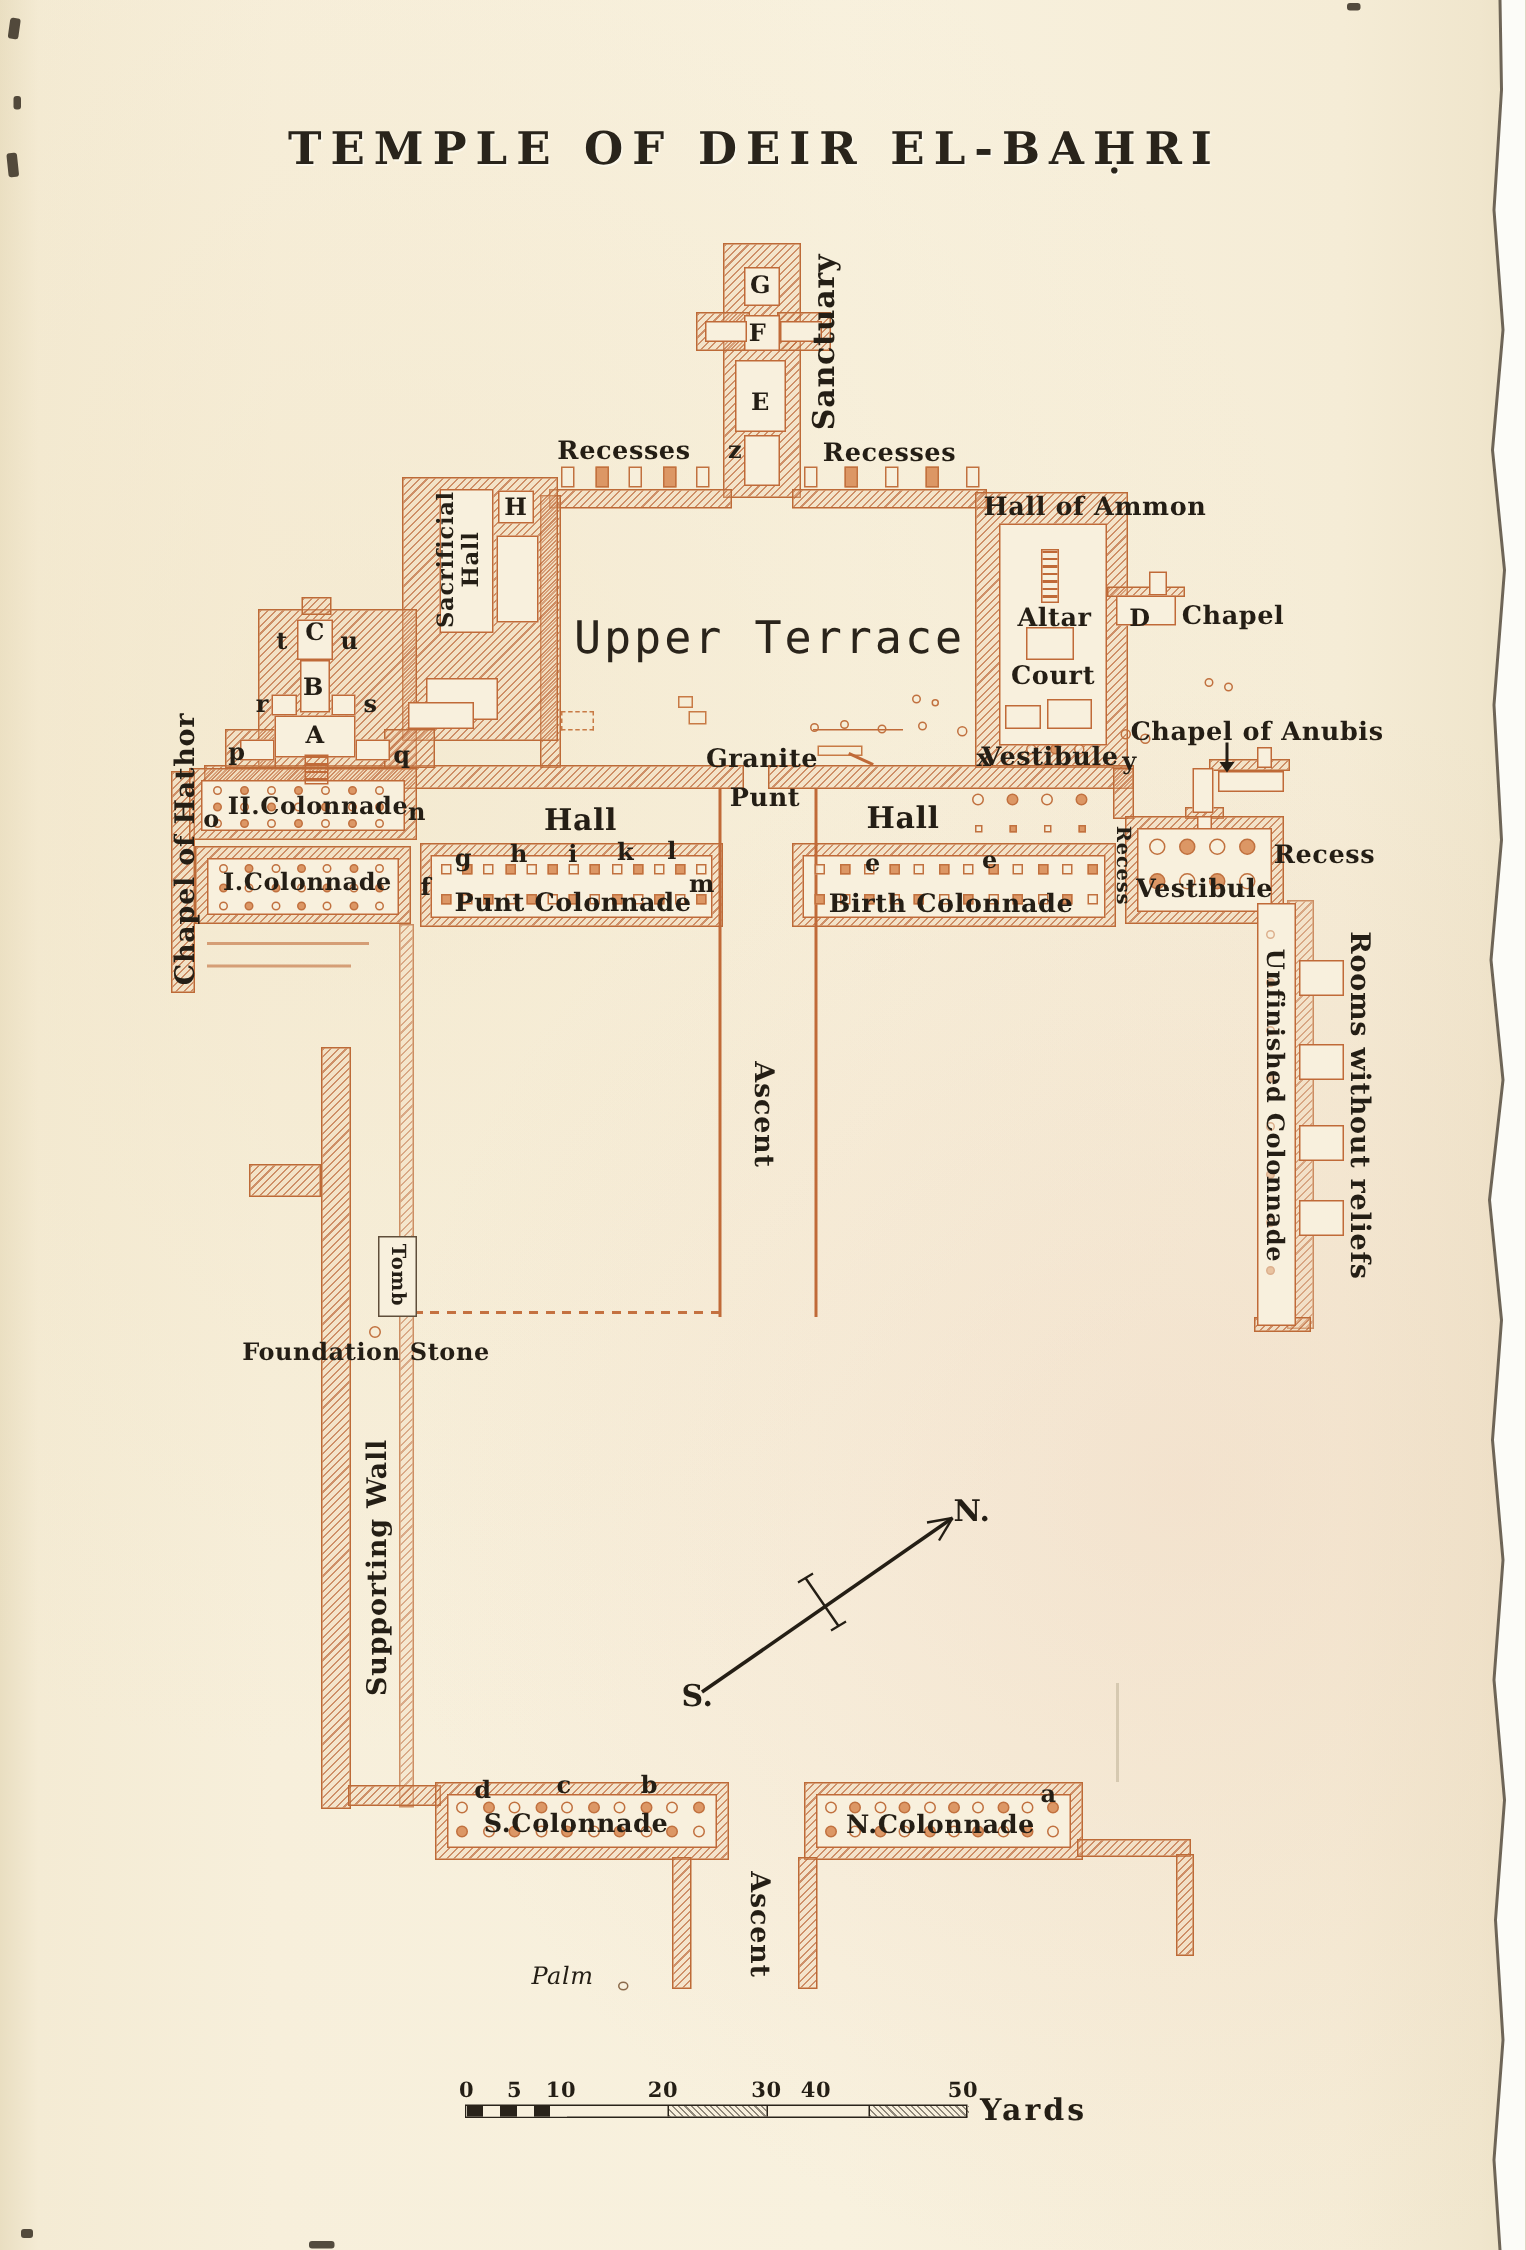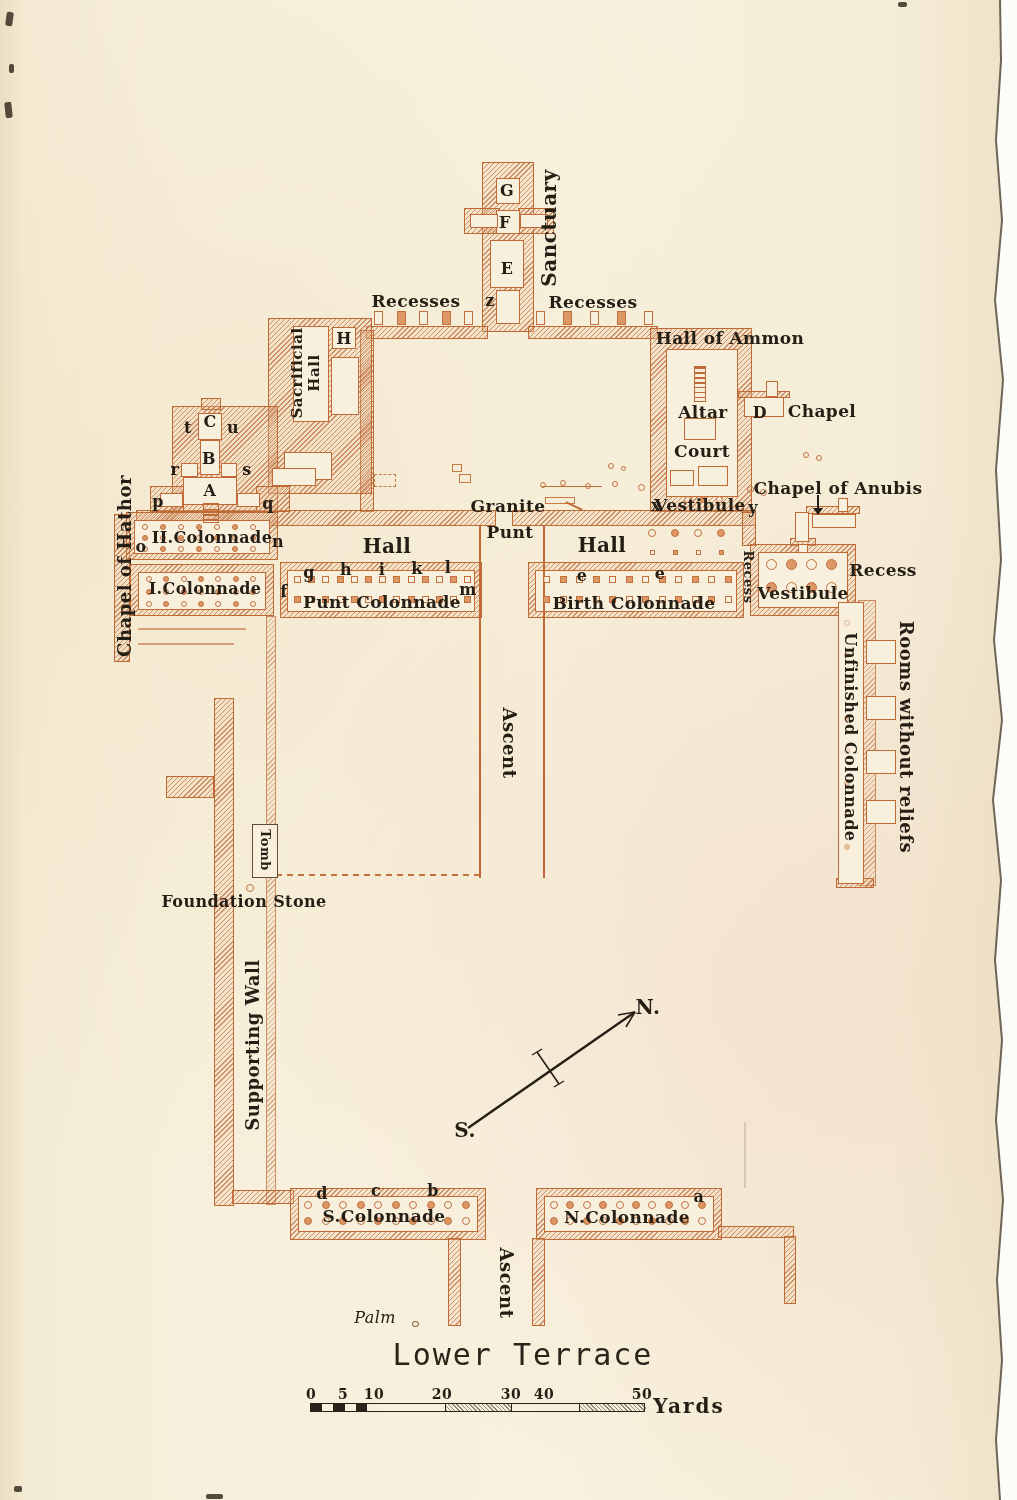--- a/index.html
+++ b/index.html
@@ -36,20 +36,21 @@
   .tombbox{position:absolute;box-sizing:border-box;z-index:3;border:1.4px solid #5f4e3a;background:#f8f0dd}
   .speck{position:absolute;background:#362e22;border-radius:2px;opacity:.85;z-index:7}
   .inkline{position:absolute;background:#241e15;z-index:5}
   svg{display:block}
 </style>
 </head>
 <body>
 
 <div class="page">
 
+  <div class="lbl title" style="left:503px;top:100px">TEMPLE OF DEIR EL-BAḤRI</div>
 
   <div class="wall" style="left:482px;top:162px;width:52px;height:170px"></div>
   <div class="wall" style="left:464px;top:208px;width:36px;height:26px"></div>
   <div class="wall" style="left:518px;top:208px;width:36px;height:26px"></div>
   <div class="room" style="left:496px;top:178px;width:24px;height:26px"></div>
   <div class="room" style="left:496px;top:210px;width:24px;height:24px"></div>
   <div class="room" style="left:470px;top:214px;width:28px;height:14px"></div>
   <div class="room" style="left:520px;top:214px;width:28px;height:14px"></div>
   <div class="room" style="left:490px;top:240px;width:34px;height:48px"></div>
   <div class="room" style="left:496px;top:290px;width:24px;height:34px"></div>
@@ -81,20 +82,21 @@
   <div class="wall" style="left:360px;top:330px;width:14px;height:182px"></div>
   <div class="wall" style="left:268px;top:318px;width:104px;height:176px"></div>
   <div class="room" style="left:293px;top:326px;width:36px;height:96px"></div>
   <div class="room" style="left:332px;top:327px;width:24px;height:22px"></div>
   <div class="room" style="left:331px;top:357px;width:28px;height:58px"></div>
   <div class="room" style="left:284px;top:452px;width:48px;height:28px"></div>
   <div class="room" style="left:272px;top:468px;width:44px;height:18px"></div>
   <div class="vlbl t15" style="left:306px;top:373px;width:120px;white-space:normal;text-align:center;line-height:1.15">Sacrificial Hall</div>
   <div class="lbl t16" style="left:344px;top:338px">H</div>
 
+  <div class="lbl mono" style="left:513px;top:426px">Upper Terrace</div>
 
   <div class="ring" style="left:608px;top:463px;width:6px;height:6px"></div>
   <div class="ring" style="left:621px;top:466px;width:5px;height:5px"></div>
   <div class="line" style="left:542px;top:486px;width:60px;height:1px"></div>
   <div class="ring" style="left:540px;top:482px;width:6px;height:6px"></div>
   <div class="ring" style="left:560px;top:480px;width:6px;height:6px"></div>
   <div class="ring" style="left:585px;top:483px;width:6px;height:6px"></div>
   <div class="ring" style="left:612px;top:481px;width:6px;height:6px"></div>
   <div class="ring" style="left:638px;top:484px;width:7px;height:7px"></div>
   <div class="outline" style="left:545px;top:497px;width:30px;height:7px"></div>
@@ -437,21 +439,20 @@
   <div class="lbl" style="left:627px;top:1217px">N.Colonnade</div>
   <div class="wall" style="left:718px;top:1226px;width:76px;height:12px"></div>
   <div class="wall" style="left:784px;top:1236px;width:12px;height:68px"></div>
 
   <div class="wall" style="left:448px;top:1238px;width:13px;height:88px"></div>
   <div class="wall" style="left:532px;top:1238px;width:13px;height:88px"></div>
   <div class="vlbl cw" style="left:506px;top:1283px">Ascent</div>
 
   <div class="lbl it t16" style="left:375px;top:1317px">Palm</div>
   <div class="ring" style="left:412px;top:1321px;width:7px;height:6px;border-color:#8a6a4a"></div>
-  <div class="lbl mono" style="left:523px;top:1354px">Lower Terrace</div>
 
   <div class="lbl t14" style="left:311px;top:1394px">0</div>
   <div class="lbl t14" style="left:343px;top:1394px">5</div>
   <div class="lbl t14" style="left:374px;top:1394px">10</div>
   <div class="lbl t14" style="left:442px;top:1394px">20</div>
   <div class="lbl t14" style="left:511px;top:1394px">30</div>
   <div class="lbl t14" style="left:544px;top:1394px">40</div>
   <div class="lbl t14" style="left:642px;top:1394px">50</div>
   <div class="abs" style="left:310px;top:1403px;width:335px;height:9px;box-sizing:border-box;border:1px solid #29231a;z-index:4;background:#f8f0dd">
     <div class="abs" style="left:0;top:0;width:67px;height:100%;background:repeating-linear-gradient(90deg,#29231a 0 11.2px,#f8f0dd 11.2px 22.4px)"></div>

